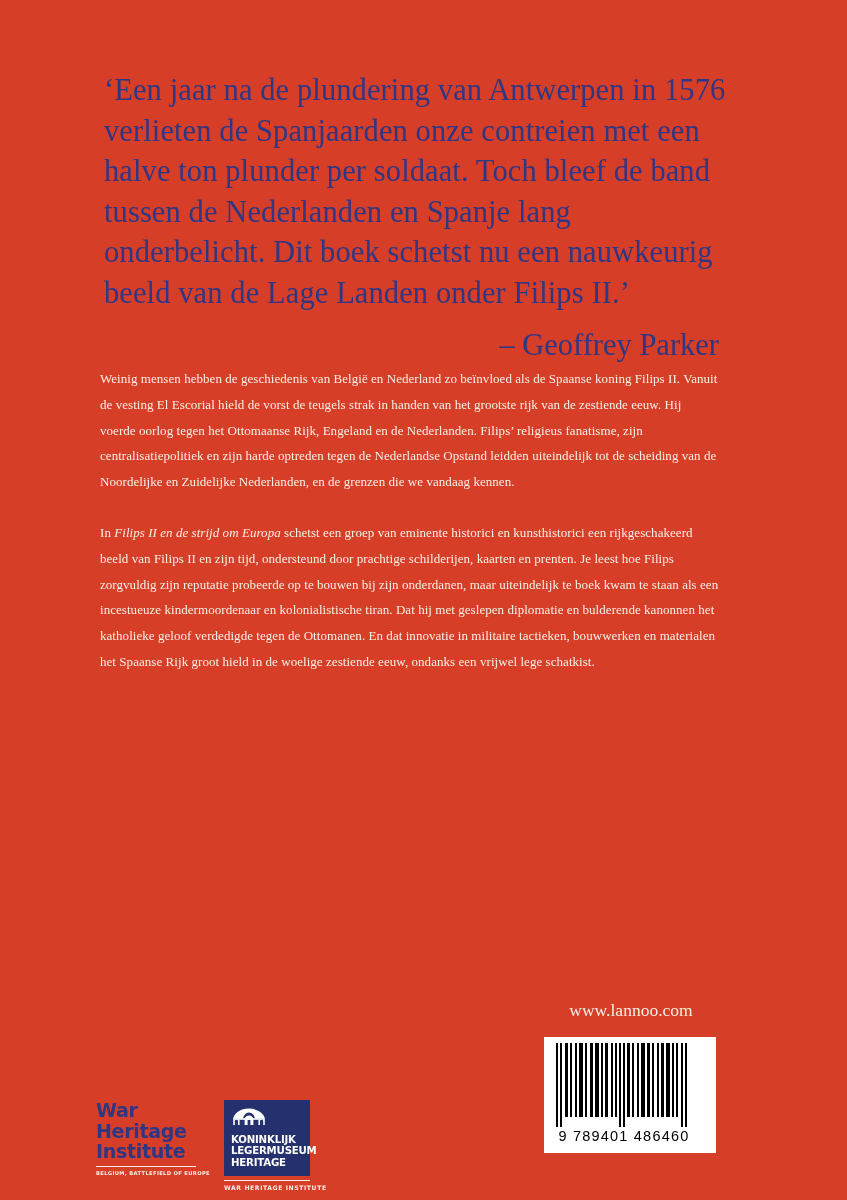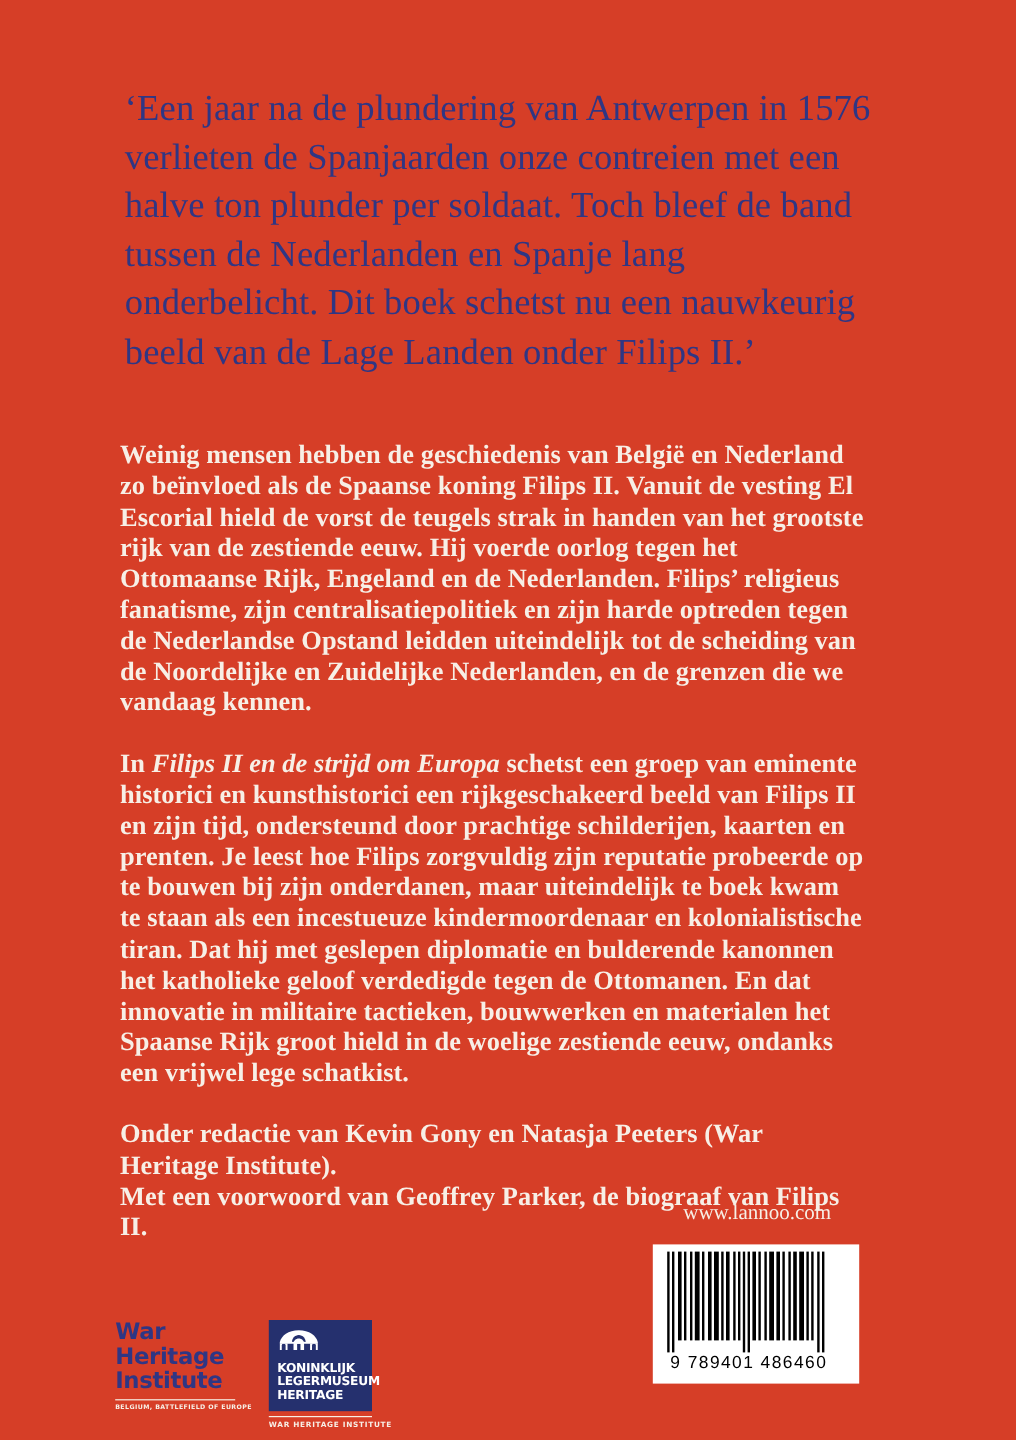--- a/index.html
+++ b/index.html
@@ -46,26 +46,25 @@
 
   
   .body-block {
     position: absolute;
     left: 100px;
     top: 366px;
     width: 620px;
   }
   .para {
     color: #f7efe6;
-    font-size: 22px;
+    font-size: 13px;
     line-height: 25.8px;
     margin: 0 0 25px 0;
     text-align: left;
     letter-spacing: 0.05px;
-    font-weight: bold;
   }
   .para:last-child {
     margin-bottom: 0;
   }
   .para em {
     font-style: italic;
   }
   .para-credits {
     margin-top: 5px;
   }
@@ -207,26 +206,26 @@
     white-space: nowrap;
   }
 </style>
 </head>
 <body>
 
 <div class="cover">
 
   <div class="quote-block">
     <p class="quote-text">‘Een jaar na de plundering van Antwerpen in 1576 verlieten de Spanjaarden onze contreien met een halve ton plunder per soldaat. Toch bleef de band tussen de Nederlanden en Spanje lang onderbelicht. Dit boek schetst nu een nauwkeurig beeld van de Lage Landen onder Filips II.’</p>
+    <p class="quote-attribution">– Geoffrey Parker</p>
   </div>
 
   <div class="body-block">
     <p class="para">Weinig mensen hebben de geschiedenis van België en Nederland zo beïnvloed als de Spaanse koning Filips II. Vanuit de vesting El Escorial hield de vorst de teugels strak in handen van het grootste rijk van de zestiende eeuw. Hij voerde oorlog tegen het Ottomaanse Rijk, Engeland en de Nederlanden. Filips’ religieus fanatisme, zijn centralisatiepolitiek en zijn harde optreden tegen de Nederlandse Opstand leidden uiteindelijk tot de scheiding van de Noordelijke en Zuidelijke Nederlanden, en de grenzen die we vandaag kennen.</p>
     <p class="para"><span>In </span><em>Filips II en de strijd om Europa</em><span> schetst een groep van eminente historici en kunsthistorici een rijkgeschakeerd beeld van Filips II en zijn tijd, ondersteund door prachtige schilderijen, kaarten en prenten. Je leest hoe Filips zorgvuldig zijn reputatie probeerde op te bouwen bij zijn onderdanen, maar uiteindelijk te boek kwam te staan als een incestueuze kindermoordenaar en kolonialistische tiran. Dat hij met geslepen diplomatie en bulderende kanonnen het katholieke geloof verdedigde tegen de Ottomanen. En dat innovatie in militaire tactieken, bouwwerken en materialen het Spaanse Rijk groot hield in de woelige zestiende eeuw, ondanks een vrijwel lege schatkist.</span></p>
-    <p class="para para-credits"><span>Onder redactie van Kevin Gony en Natasja Peeters (War Heritage Institute).</span><br><span>Met een voorwoord van Geoffrey Parker, de biograaf van Filips II.</span></p>
   </div>
 
   <div class="lannoo-url">www.lannoo.com</div>
 
   <div class="barcode-card">
     <div class="barcode-bars">
       <i class="tall" style="width:2px"></i>
         <i class="sp" style="width:2px"></i>
         <i class="tall" style="width:2px"></i>
       <i class="sp" style="width:3px"></i>

